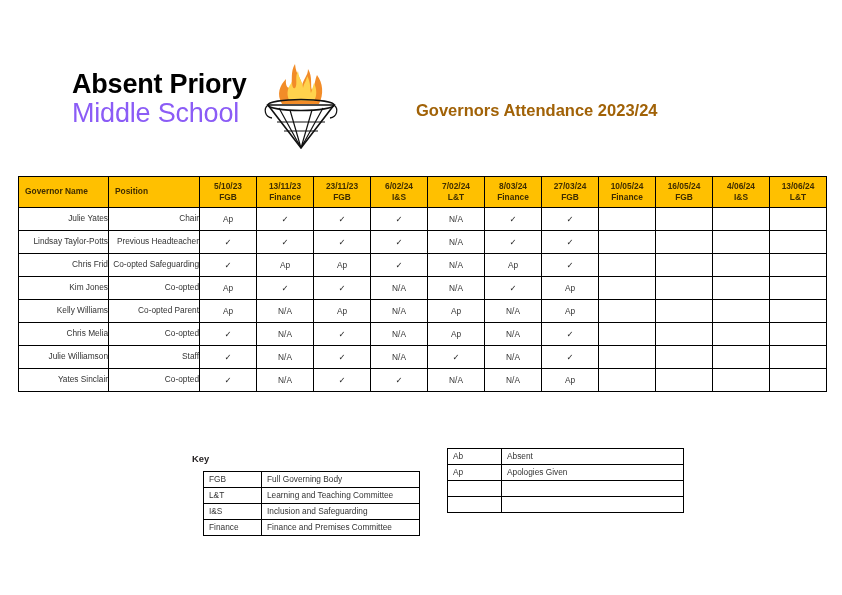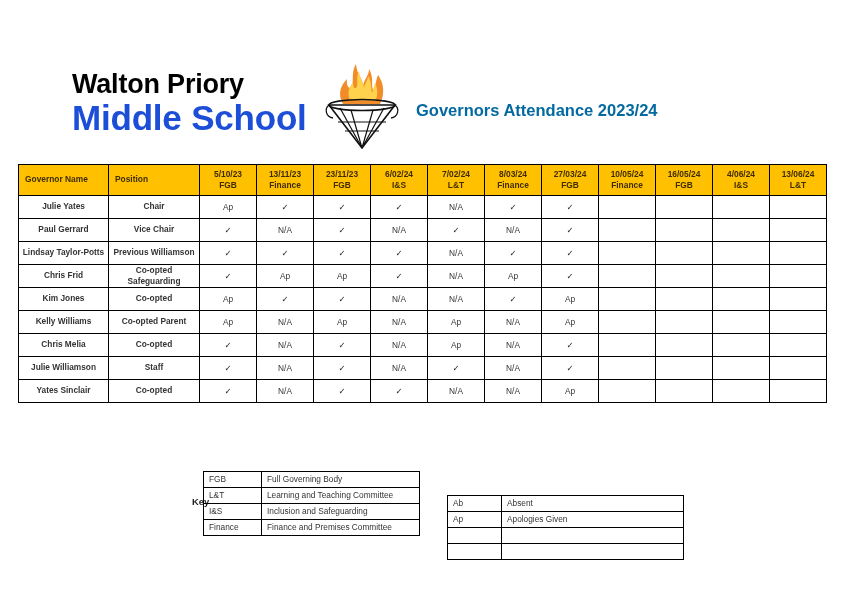--- a/index.html
+++ b/index.html
@@ -29,46 +29,46 @@
     padding-top: 14px;
   }
   .brand-line1 {
     font-size: 27px;
     font-weight: bold;
     letter-spacing: -0.2px;
     color: #000000;
     white-space: nowrap;
   }
   .brand-line2 {
-    font-size: 35px;
-    font-weight: bold;
+    font-size: 27px;
+    font-weight: normal;
     letter-spacing: -0.2px;
-    color: #1d4ed8;
+    color: #8b5cf6;
     white-space: nowrap;
   }
   #brand-logo {
     margin-left: 14px;
     margin-top: -4px;
   }
 
   #doc-title {
     position: absolute;
     left: 416px;
     top: 101px;
     font-size: 16.5px;
     font-weight: bold;
-    color: #0369a1;
+    color: #a16207;
     white-space: nowrap;
   }
 
   
   #attendance-table {
     position: absolute;
     left: 18px;
-    top: 164px;
+    top: 176px;
     width: 806px;
     border-collapse: collapse;
     table-layout: fixed;
     font-size: 8.2px;
   }
   #attendance-table th,
   #attendance-table td {
     border: 1px solid #000000;
     padding: 0;
   }
@@ -91,39 +91,38 @@
   th.th-date .dt { display: block; }
   th.th-date .cm { display: block; }
 
   #attendance-table tbody td {
     height: 22px;
     vertical-align: middle;
     color: #333333;
     font-size: 8.3px;
   }
   td.c-name, td.c-pos {
-    text-align: center;
+    text-align: right;
     padding-left: 6px;
     line-height: 1.32;
-    font-weight: bold;
   }
   td.c-mark {
     text-align: center;
     font-size: 8.2px;
   }
   td.c-mark .tick {
     font-size: 8.5px;
     color: #2b2b2b;
   }
 
   
   #key-label {
     position: absolute;
     left: 168px;
-    top: 496px;
+    top: 453px;
     font-size: 9.4px;
     font-weight: bold;
     color: #231f20;
     padding-left: 24px;
   }
   .key-table {
     position: absolute;
     border-collapse: collapse;
     table-layout: fixed;
     font-size: 8.3px;
@@ -136,32 +135,32 @@
     color: #333333;
     line-height: 1.2;
   }
   #key-table-committees {
     left: 203px;
     top: 471px;
     width: 217px;
   }
   #key-table-codes {
     left: 447px;
-    top: 495px;
+    top: 448px;
     width: 237px;
   }
   .key-abbr { width: 52px; }
   #key-table-codes .key-abbr { width: 48px; }
 </style>
 </head>
 <body>
 
 <div id="brand">
   <div id="brand-text">
-    <div class="brand-line1">Walton Priory</div>
+    <div class="brand-line1">Absent Priory</div>
     <div class="brand-line2">Middle School</div>
   </div>
   <div id="brand-logo">
     <svg width="82" height="98" viewBox="0 0 82 98" aria-hidden="true">
 
       <g>
         <path d="M22 52 C16 42 20 33 26 27 C25 35 29 38 31 34 C33 28 30 20 35 12 C36 24 42 26 42 34 C43 27 48 24 48 17 C53 25 50 34 52 38 C55 34 55 27 57 23 C63 31 64 42 59 52 Z" fill="#F28C28"></path>
         <path d="M29 48 C26 41 28 35 32 30 C32 37 35 38 36 34 C37 29 35 24 38 19 C39 28 43 30 43 36 C44 31 47 28 47 24 C51 30 50 38 51 41 C52 38 53 34 54 31 C57 37 57 44 54 49 Z" fill="#FFD24D"></path>
       </g>
 
@@ -257,37 +256,22 @@
         <td class="c-mark"><span class="tick">✓</span></td>
         <td class="c-mark">N/A</td>
         <td class="c-mark"><span class="tick">✓</span></td>
         <td class="c-mark"><span class="tick">✓</span></td>
         <td class="c-mark"></td>
         <td class="c-mark"></td>
         <td class="c-mark"></td>
         <td class="c-mark"></td>
       </tr>
       <tr>
-        <td class="c-name">Paul Gerrard</td>
-        <td class="c-pos">Vice Chair</td>
-        <td class="c-mark"><span class="tick">✓</span></td>
-        <td class="c-mark">N/A</td>
-        <td class="c-mark"><span class="tick">✓</span></td>
-        <td class="c-mark">N/A</td>
-        <td class="c-mark"><span class="tick">✓</span></td>
-        <td class="c-mark">N/A</td>
-        <td class="c-mark"><span class="tick">✓</span></td>
-        <td class="c-mark"></td>
-        <td class="c-mark"></td>
-        <td class="c-mark"></td>
-        <td class="c-mark"></td>
-      </tr>
-      <tr>
         <td class="c-name">Lindsay Taylor-Potts</td>
-        <td class="c-pos">Previous Williamson</td>
+        <td class="c-pos">Previous Headteacher</td>
         <td class="c-mark"><span class="tick">✓</span></td>
         <td class="c-mark"><span class="tick">✓</span></td>
         <td class="c-mark"><span class="tick">✓</span></td>
         <td class="c-mark"><span class="tick">✓</span></td>
         <td class="c-mark">N/A</td>
         <td class="c-mark"><span class="tick">✓</span></td>
         <td class="c-mark"><span class="tick">✓</span></td>
         <td class="c-mark"></td>
         <td class="c-mark"></td>
         <td class="c-mark"></td>

